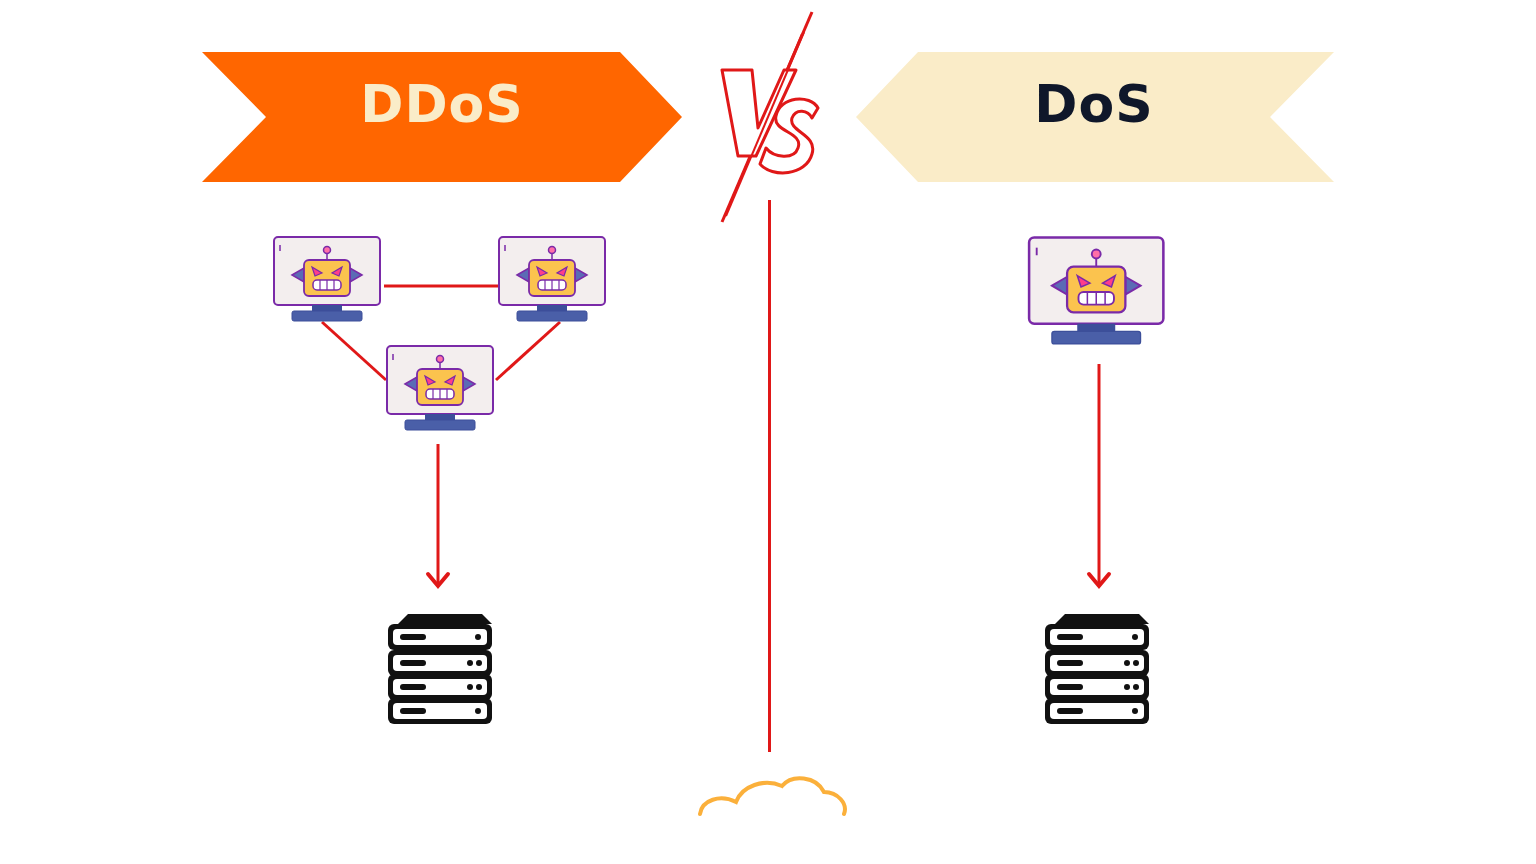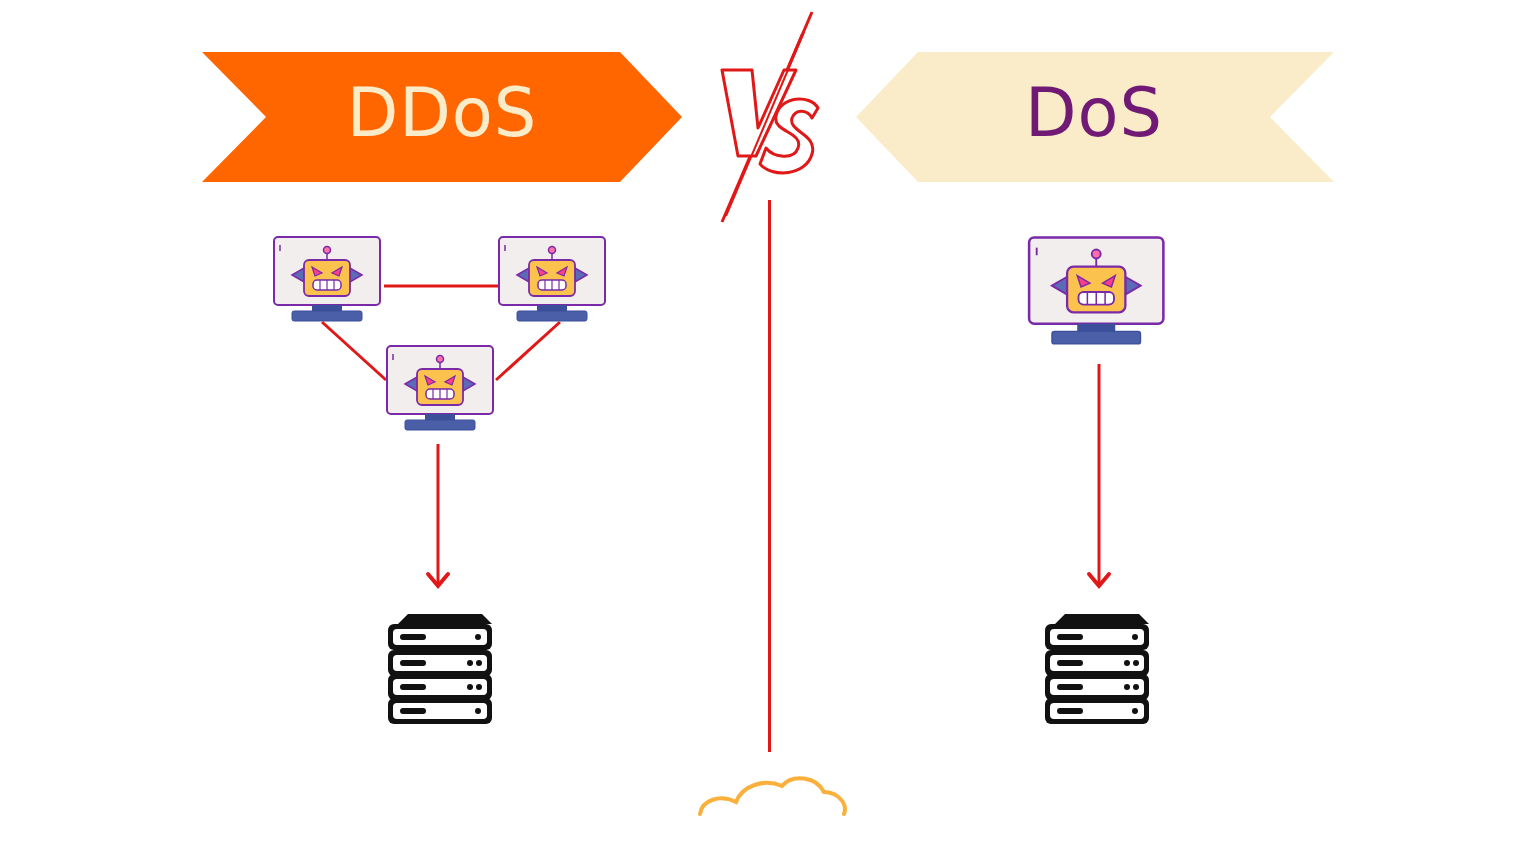--- a/index.html
+++ b/index.html
@@ -1,18 +1,18 @@
 <!DOCTYPE html>
 <html><head>
 <meta charset="utf-8">
 <style>
   html, body { margin:0; padding:0; background:#ffffff; }
   body { width:1536px; height:864px; position:relative; overflow:hidden; font-family:"DejaVu Sans", sans-serif; }
   .abs { position:absolute; }
-  .banner-text { position:absolute; font-family:"DejaVu Sans", sans-serif; font-weight:normal; font-size:67px; letter-spacing:1px; text-align:center; }
+  .banner-text { position:absolute; font-family:"DejaVu Sans", sans-serif; font-weight:bold; font-size:52px; letter-spacing:1px; text-align:center; }
   svg { display:block; }
   .logo-text { position:absolute; font-family:"DejaVu Sans", sans-serif; font-weight:bold; font-size:36px; color:#f26a10; letter-spacing:0px; }
 </style>
 </head>
 <body>
 
 <svg width="0" height="0" style="position:absolute">
   <defs>
     <g id="bot-monitor">
 
@@ -69,21 +69,21 @@
   <svg width="482" height="130">
     <polygon points="0,0 418,0 480,65 418,130 0,130 64,65" fill="#ff6600"></polygon>
   </svg>
   <div class="banner-text" style="left:60px; width:360px; top:22px; color:#faecc8;">DDoS</div>
 </div>
 
 <div class="abs" style="left:854px; top:52px; width:482px; height:130px;">
   <svg width="482" height="130">
     <polygon points="64,0 480,0 416,65 480,130 64,130 2,65" fill="#faecc8"></polygon>
   </svg>
-  <div class="banner-text" style="left:60px; width:360px; top:22px; color:#701a75;">DoS</div>
+  <div class="banner-text" style="left:60px; width:360px; top:22px; color:#0f172a;">DoS</div>
 </div>
 
 <div class="abs" style="left:700px; top:8px; width:130px; height:220px;">
   <svg width="130" height="220">
 
     <line x1="112" y1="4" x2="22" y2="214" stroke="#e01818" stroke-width="3"></line>
     <line x1="102" y1="26" x2="30" y2="196" stroke="#e01818" stroke-width="2"></line>
 
     <path d="M22,62 L52,62 L58,120 L84,62 L96,62 L56,148 L38,148 Z" fill="#fff" stroke="#e01818" stroke-width="3" stroke-linejoin="round"></path>
 

